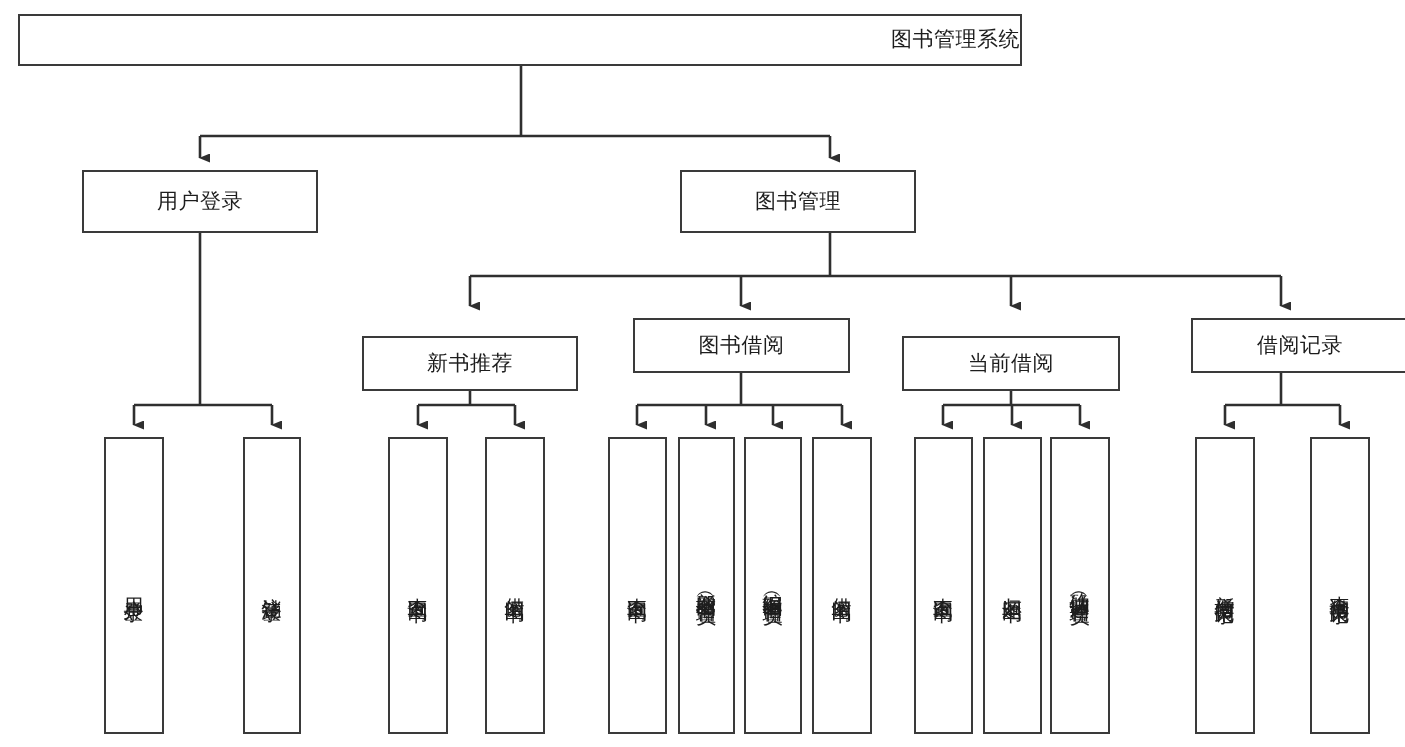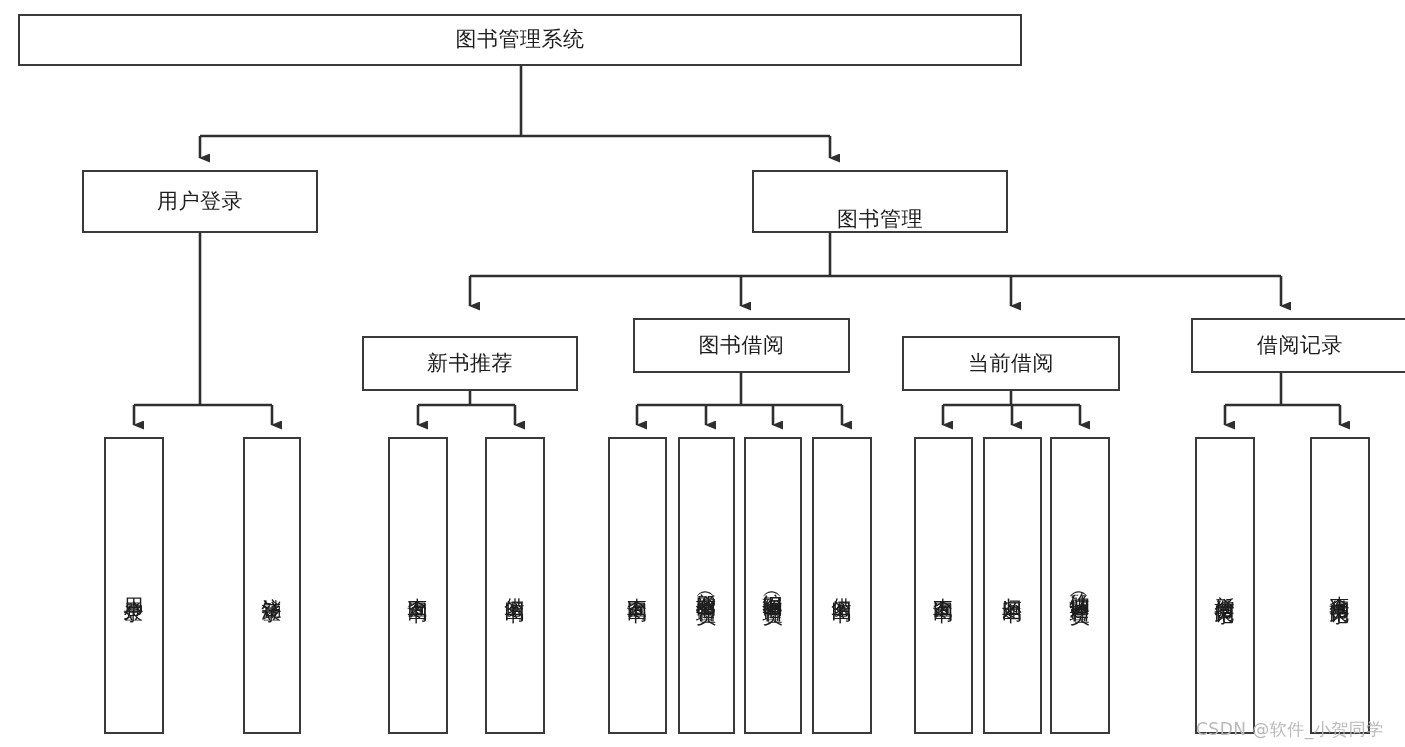--- a/index.html
+++ b/index.html
@@ -121,27 +121,27 @@
 
     <g stroke="#2f2f2f" stroke-width="2.6" fill="none">
       <path d="M 1281 373 L 1281 405"></path>
       <path d="M 1225 405 L 1340 405"></path>
       <path d="M 1225 405 L 1225 425" marker-end="url(#arrowhead)"></path>
       <path d="M 1340 405 L 1340 425" marker-end="url(#arrowhead)"></path>
     </g>
   </svg>
 
   <div id="nodes-layer">
-      <div class="node-box" style="left: 18px; top: 14px; width: 1004px; height: 52px;">
+      <div class="node-box" style="left: 18px; top: 14px; width: 1004px; height: 52px; justify-content: flex-end;">
         <span class="node-label-h">图书管理系统</span>
       </div>
       <div class="node-box" style="left: 82px; top: 170px; width: 236px; height: 63px;">
         <span class="node-label-h">用户登录</span>
       </div>
-      <div class="node-box" style="left: 752px; top: 170px; width: 256px; height: 63px; align-items: flex-end;">
+      <div class="node-box" style="left: 680px; top: 170px; width: 236px; height: 63px;">
         <span class="node-label-h">图书管理</span>
       </div>
       <div class="node-box" style="left: 362px; top: 336px; width: 216px; height: 55px;">
         <span class="node-label-h">新书推荐</span>
       </div>
       <div class="node-box" style="left: 633px; top: 318px; width: 217px; height: 55px; font-family: Liberation Serif, serif;">
         <span class="node-label-h">图书借阅</span>
       </div>
       <div class="node-box" style="left: 902px; top: 336px; width: 218px; height: 55px;">
         <span class="node-label-h">当前借阅</span>
@@ -183,15 +183,14 @@
         <span class="node-label-v">确认归还（管理员）</span>
       </div>
       <div class="node-box" style="left: 1195px; top: 437px; width: 60px; height: 297px;">
         <span class="node-label-v">新增借阅记录</span>
       </div>
       <div class="node-box" style="left: 1310px; top: 437px; width: 60px; height: 297px;">
         <span class="node-label-v">查询借阅记录</span>
       </div>
     </div>
 
-  <div class="watermark" style="left: 1196px; top: 718px;">CSDN @软件_小贺同学</div>
 
 </div>
 
 </body></html>

